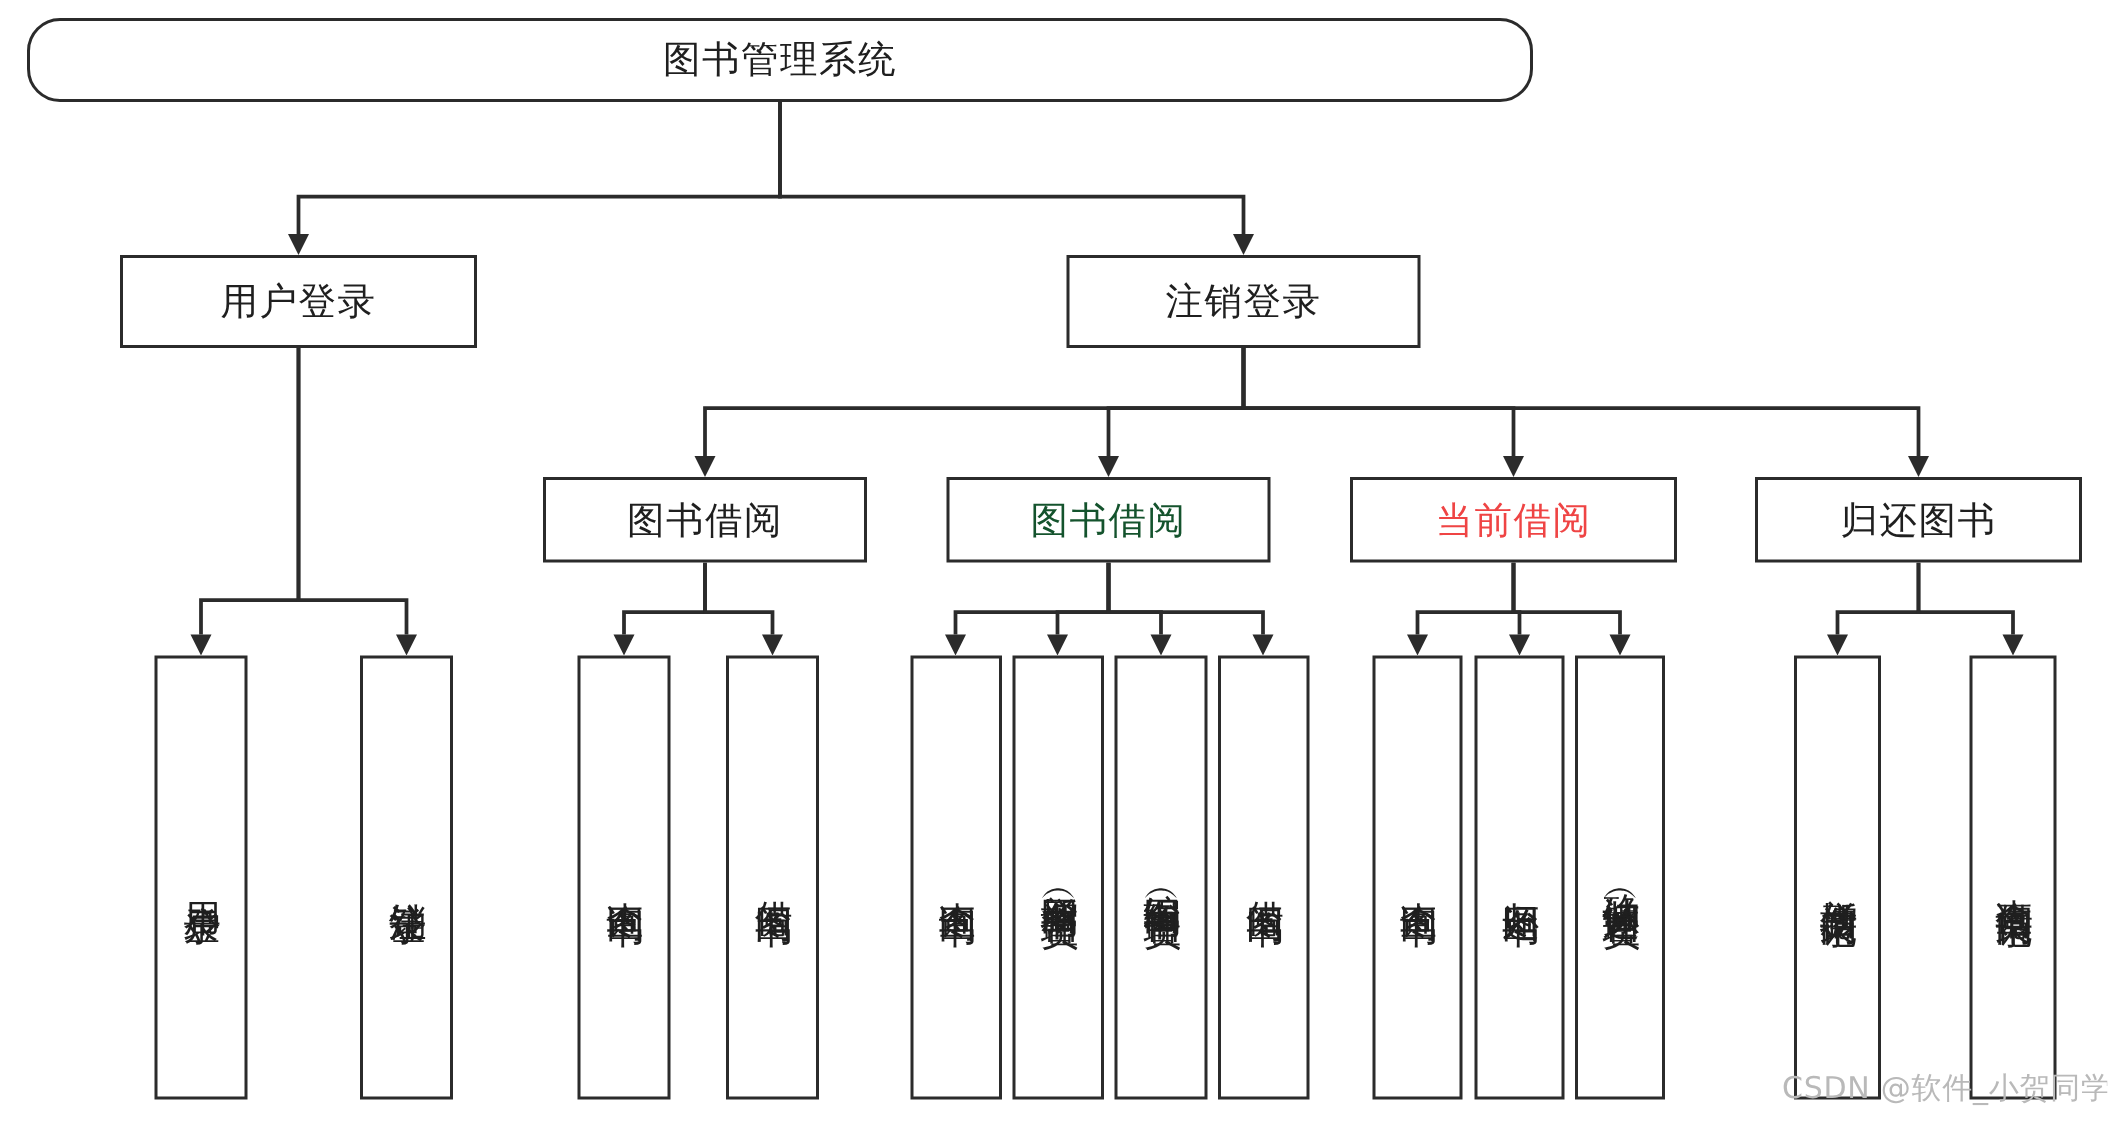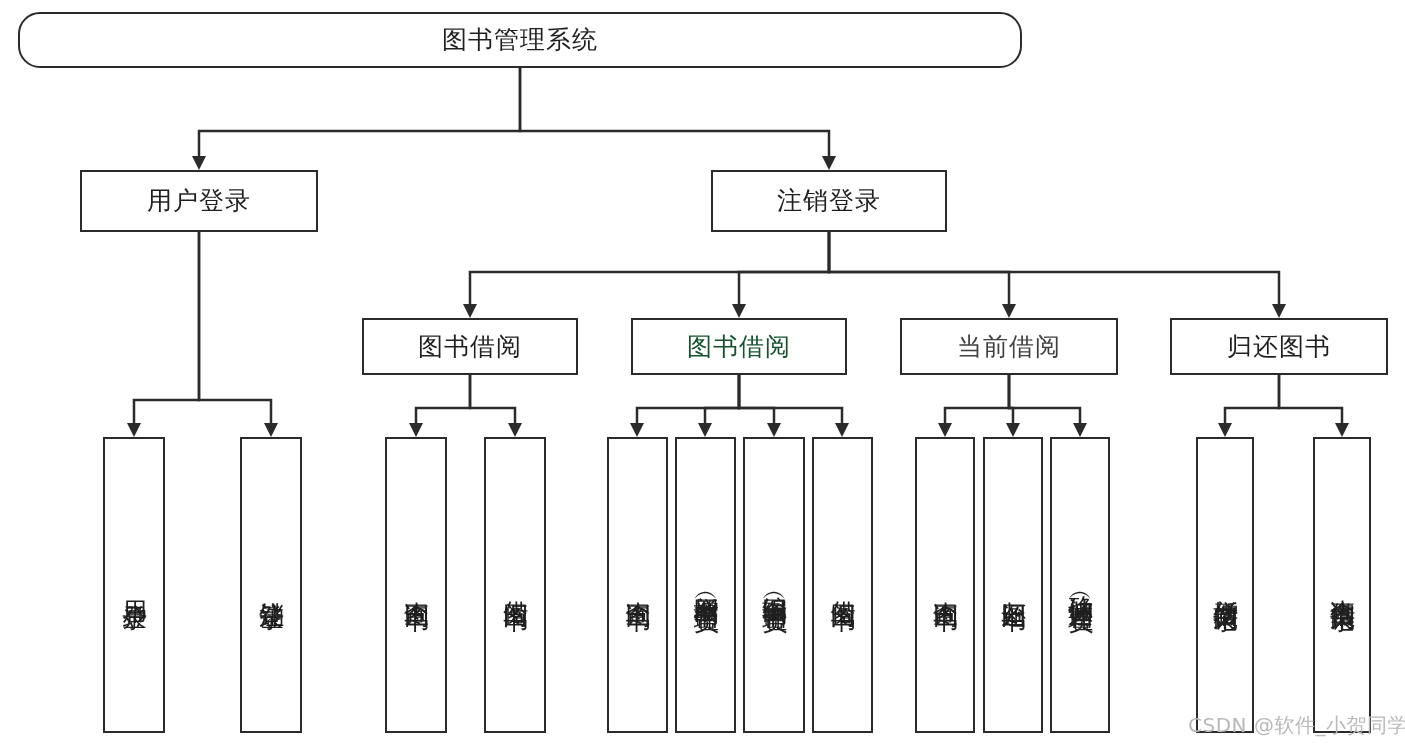--- a/index.html
+++ b/index.html
@@ -158,21 +158,21 @@
       </div>
       <div class="node horizontal" style="left: 711px; top: 170px; width: 236px; height: 62px; border-color: rgb(43, 43, 43); background: rgb(255, 255, 255); color: rgb(31, 31, 31);">
         <span class="hlabel">注销登录</span>
       </div>
       <div class="node horizontal" style="left: 362px; top: 318px; width: 216px; height: 57px; border-color: rgb(43, 43, 43); background: rgb(255, 255, 255); color: rgb(31, 31, 31);">
         <span class="hlabel">图书借阅</span>
       </div>
       <div class="node horizontal" style="left: 631px; top: 318px; width: 216px; height: 57px; border-color: rgb(43, 43, 43); background: rgb(255, 255, 255); color: #14532d;">
         <span class="hlabel">图书借阅</span>
       </div>
-      <div class="node horizontal" style="left: 900px; top: 318px; width: 218px; height: 57px; border-color: rgb(43, 43, 43); background: rgb(255, 255, 255); color: #404040;">
+      <div class="node horizontal" style="left: 900px; top: 318px; width: 218px; height: 57px; border-color: rgb(43, 43, 43); background: rgb(255, 255, 255); color: #ef4444;">
         <span class="hlabel">当前借阅</span>
       </div>
       <div class="node horizontal" style="left: 1170px; top: 318px; width: 218px; height: 57px; border-color: rgb(43, 43, 43); background: rgb(255, 255, 255); color: rgb(31, 31, 31);">
         <span class="hlabel">归还图书</span>
       </div>
       <div class="node vertical" style="left: 103px; top: 437px; width: 62px; height: 296px; border-color: rgb(43, 43, 43); background: rgb(255, 255, 255); color: rgb(31, 31, 31);">
         <span class="vlabel">用户登录</span>
       </div>
       <div class="node vertical" style="left: 240px; top: 437px; width: 62px; height: 296px; border-color: rgb(43, 43, 43); background: rgb(255, 255, 255); color: rgb(31, 31, 31);">
         <span class="vlabel">注销登录</span>

